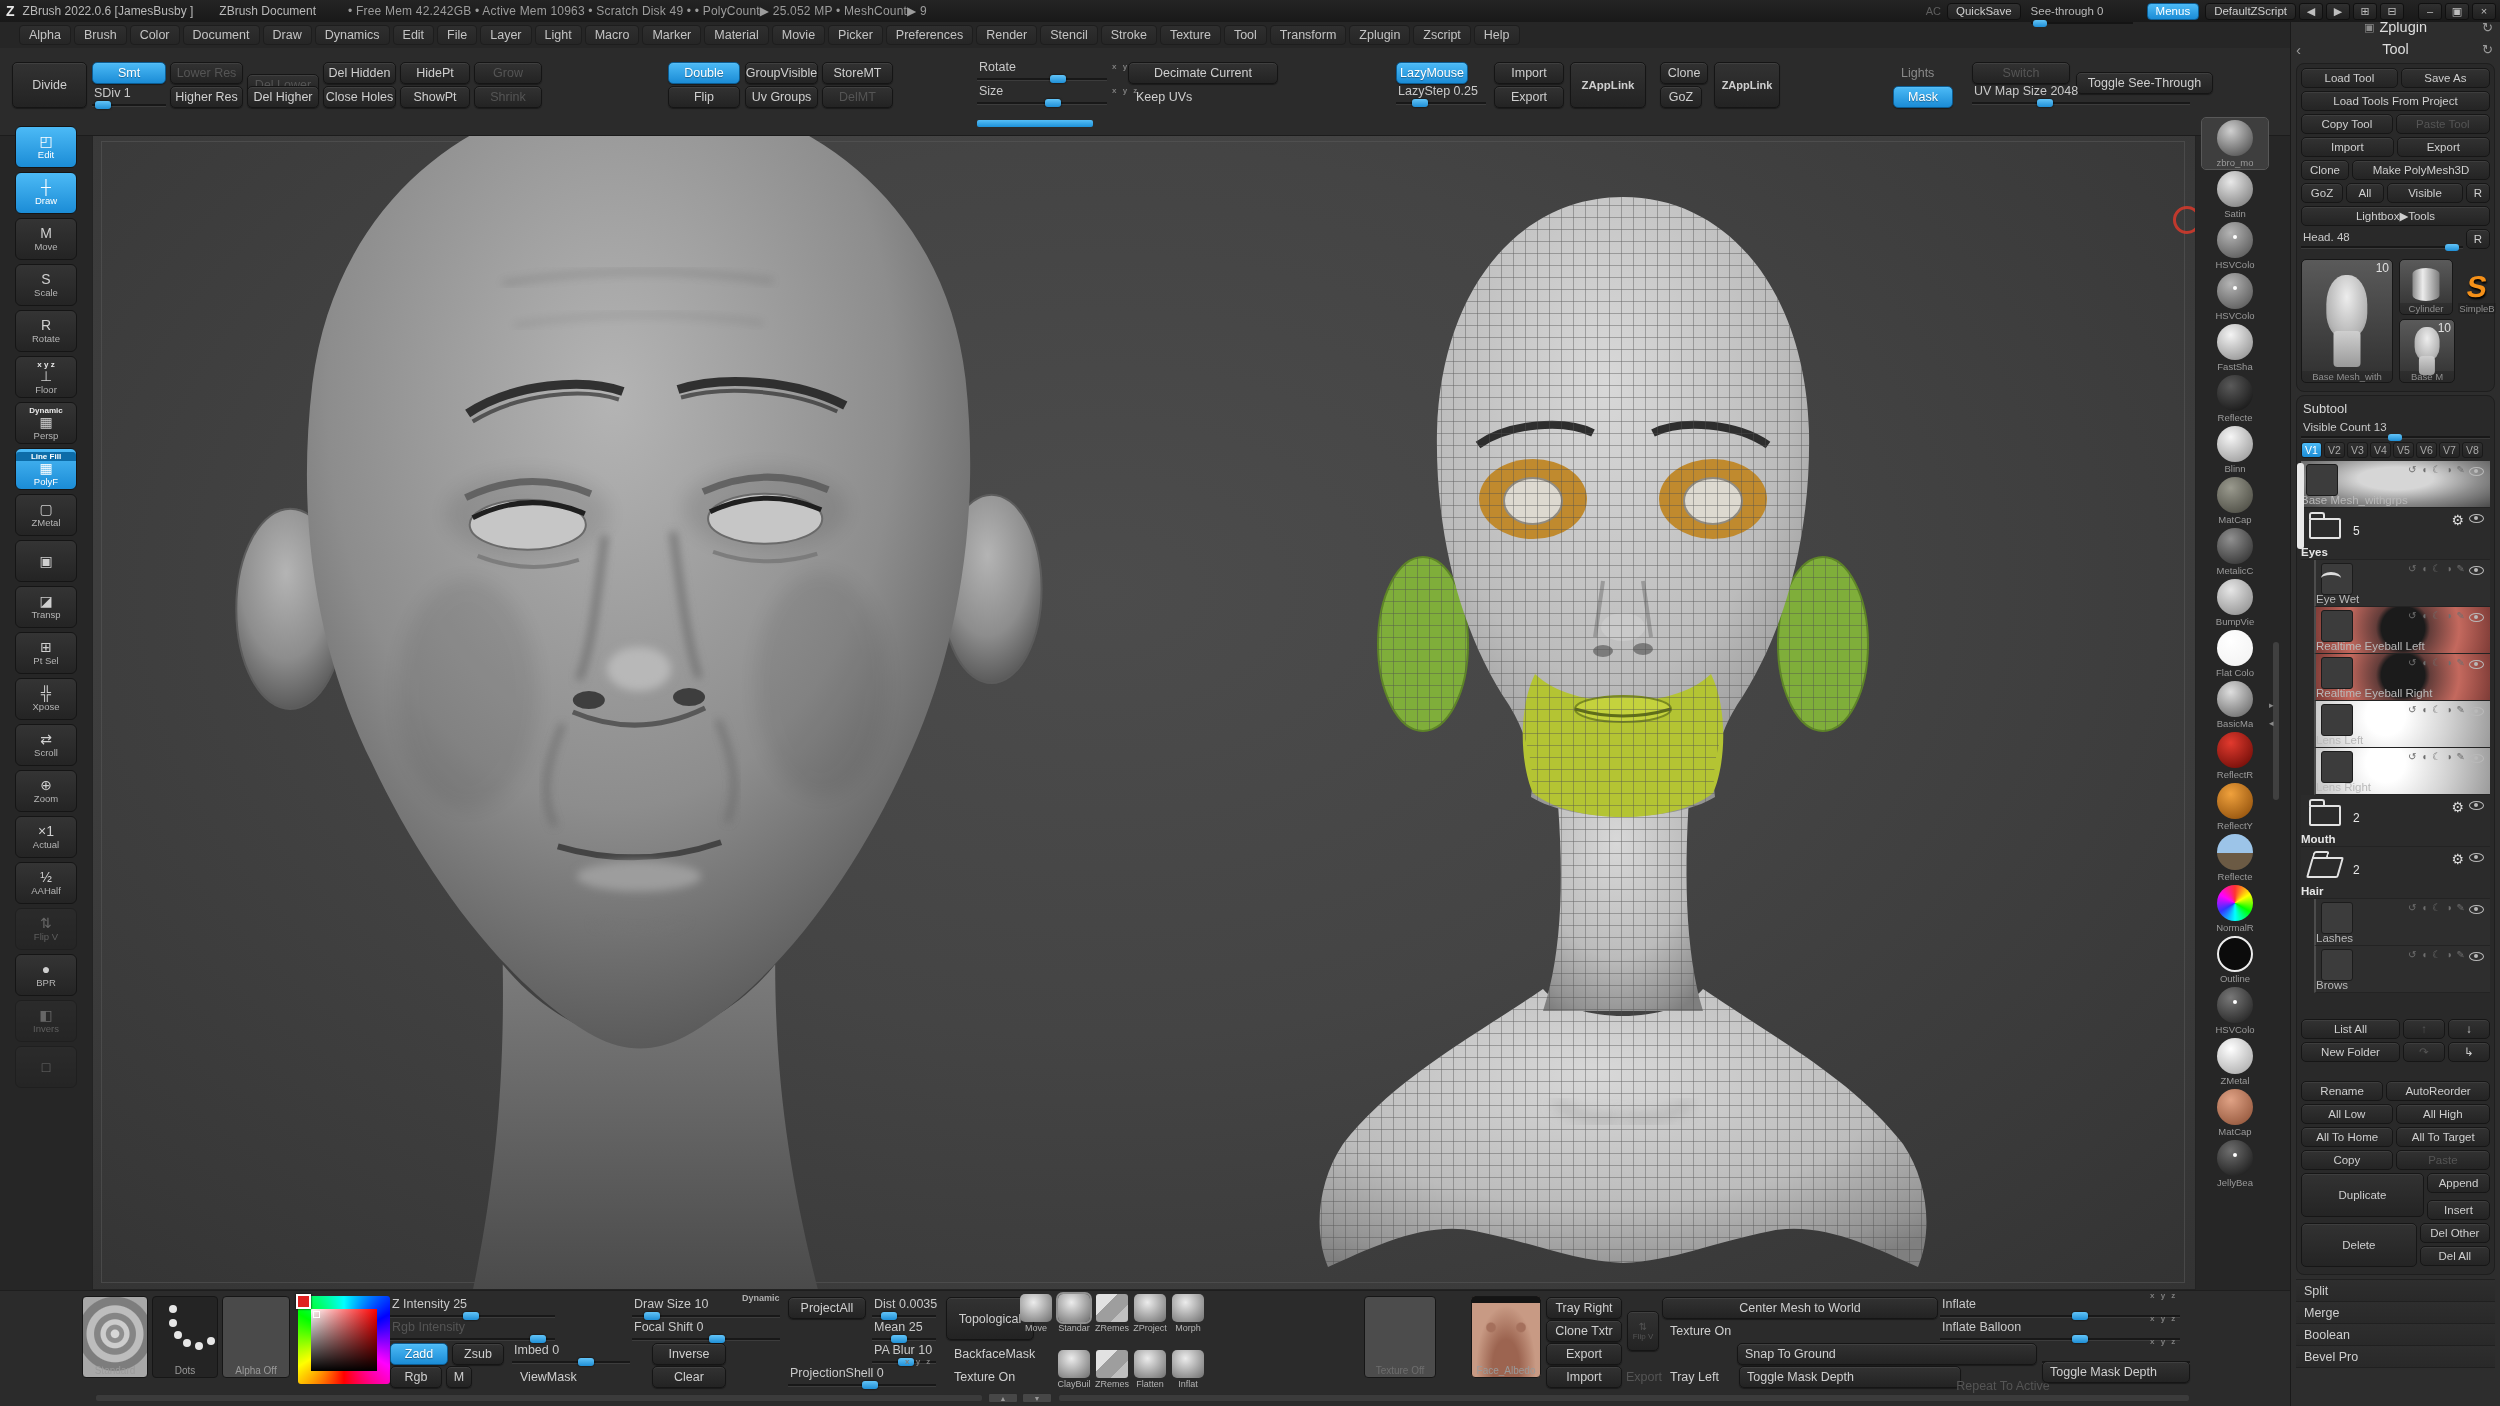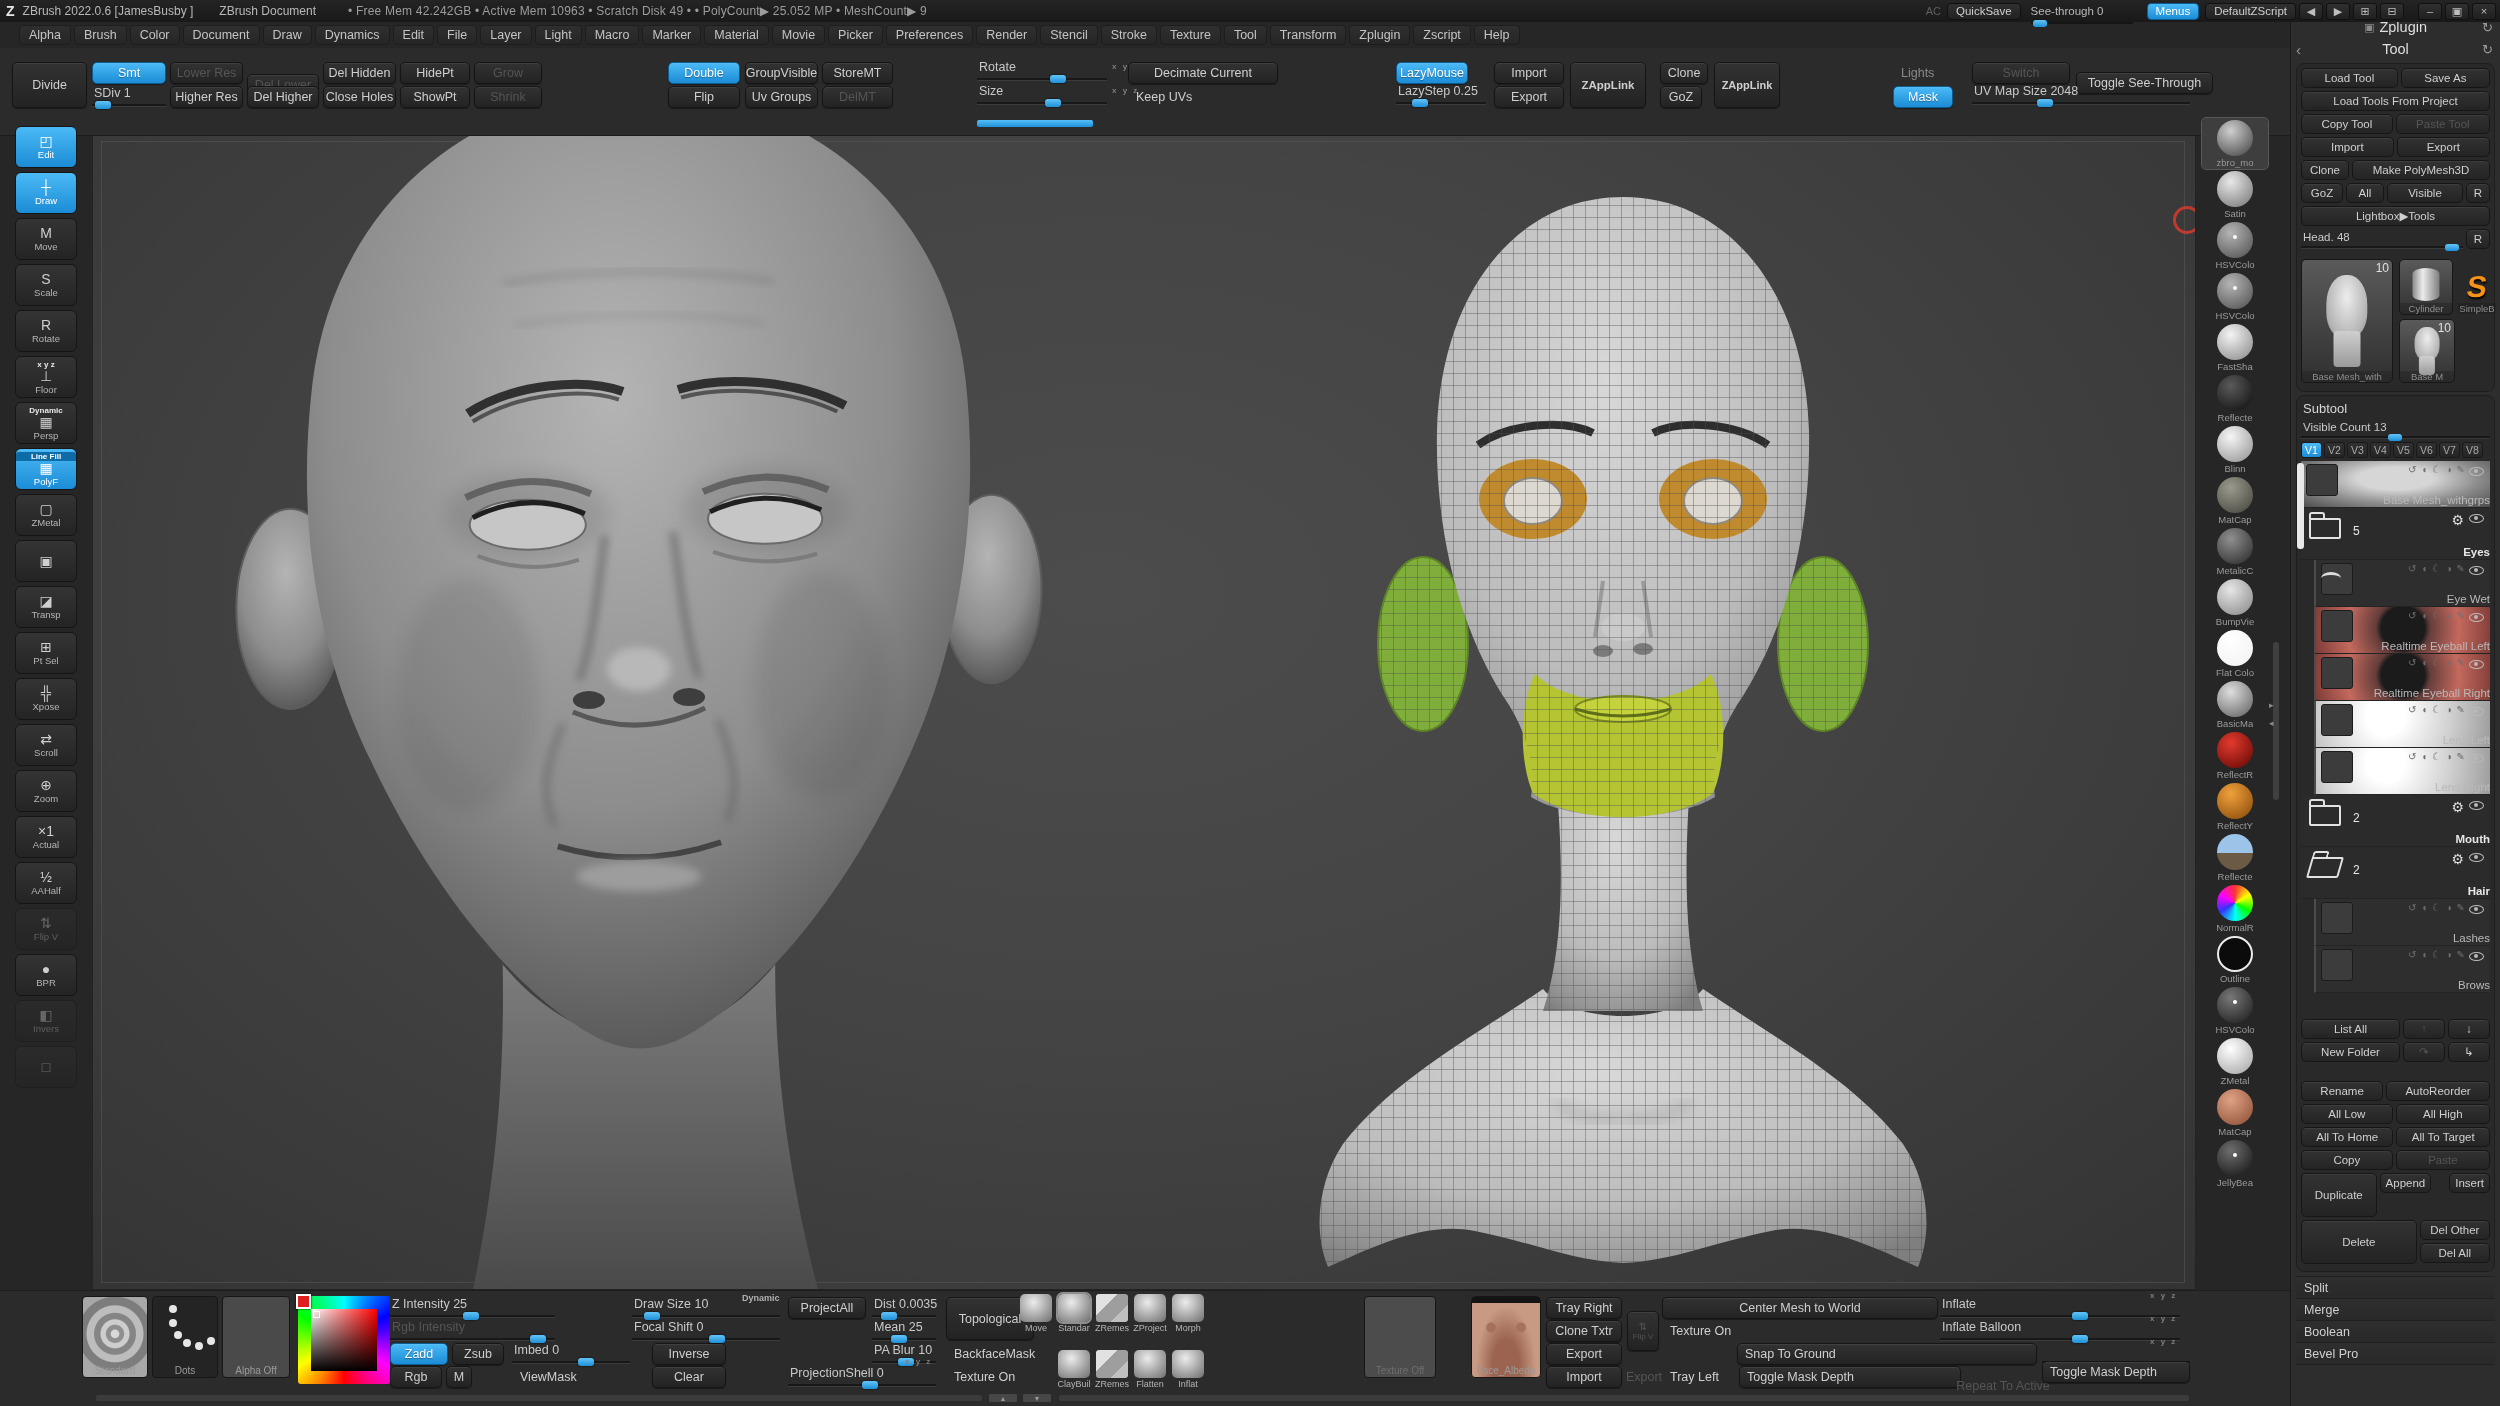--- a/index.html
+++ b/index.html
@@ -109,21 +109,21 @@
   .vtab{width:21px;height:16px;font-size:10.5px;color:#a8a8a8;background:linear-gradient(#313131,#252525);
     border:1px solid #191919;border-radius:3px;display:flex;align-items:center;justify-content:center}
   .vtab.on{background:linear-gradient(#4cbaf6,#1b8cd6);color:#fff}
   #stlist{position:relative;margin-top:2px}
   .stscroll{position:absolute;left:-4px;top:2px;width:7px;height:86px;background:#e8e8e8;border-radius:3px;z-index:3}
   .strow{position:relative;height:47px;background:#2b2b2b;border-bottom:1px solid #232323}
   .strow.indent{margin-left:13px;border-left:2px solid #4c4c4c}
   .strow .thumb{position:absolute;left:5px;top:3px;width:32px;height:32px;border-radius:3px;background:#3c3c3c;border:1px solid #1c1c1c}
   .strow .sticons{position:absolute;right:24px;top:3px;font-size:10px;color:#6e6e6e;letter-spacing:1px}
   .strow .eyeico{position:absolute;right:6px;top:6px}
-  .strow .stname{position:absolute;left:0;right:0;bottom:1px;text-align:right;font-size:11.5px;color:#b9b9b9;white-space:nowrap;overflow:hidden}
+  .strow .stname{position:absolute;left:0;right:0;bottom:1px;text-align:left;font-size:11.5px;color:#b9b9b9;white-space:nowrap;overflow:hidden}
   .strow .fold,.strow .badge,.strow .gear{display:none}
   .strow.folder{height:52px}
   .strow.folder .fold{display:inline-block;position:absolute;left:8px;top:10px}
   .strow.folder .badge{display:block;position:absolute;left:52px;top:16px;font-size:12px;color:#e8e8e8}
   .strow.folder .gear{display:block;position:absolute;right:26px;top:4px;color:#dcdcdc;font-size:14px}
   .strow.folder .stname{color:#e6e6e6;font-weight:bold}
   .fold{width:32px;height:21px;border:2.5px solid #e2e2e2;border-radius:2px;position:relative}
   .fold::before{content:'';position:absolute;left:-2.5px;top:-8px;width:12px;height:5px;
     border:2.5px solid #e2e2e2;border-bottom:none;border-radius:3px 3px 0 0}
   .strow.open .fold{transform:skewX(-16deg)}
@@ -865,21 +865,21 @@
     <div class="prow">
       <div class="pbtn grow">All To Home</div>
       <div class="pbtn grow">All To Target</div>
     </div>
     <div class="prow">
       <div class="pbtn grow">Copy</div>
       <div class="pbtn grow off">Paste</div>
     </div>
     <div class="prow">
       <div class="pbtn grow" style="height:44px">Duplicate</div>
-      <div style="flex:1;display:flex;flex-direction:row;gap:18px">
+      <div style="flex:1;display:flex;flex-direction:column;gap:7px">
         <div class="pbtn">Append</div>
         <div class="pbtn">Insert</div>
       </div>
     </div>
     <div class="prow">
       <div class="pbtn grow" style="height:44px">Delete</div>
       <div style="flex:1;display:flex;flex-direction:column;gap:3px">
         <div class="pbtn">Del Other</div>
         <div class="pbtn">Del All</div>
       </div>

